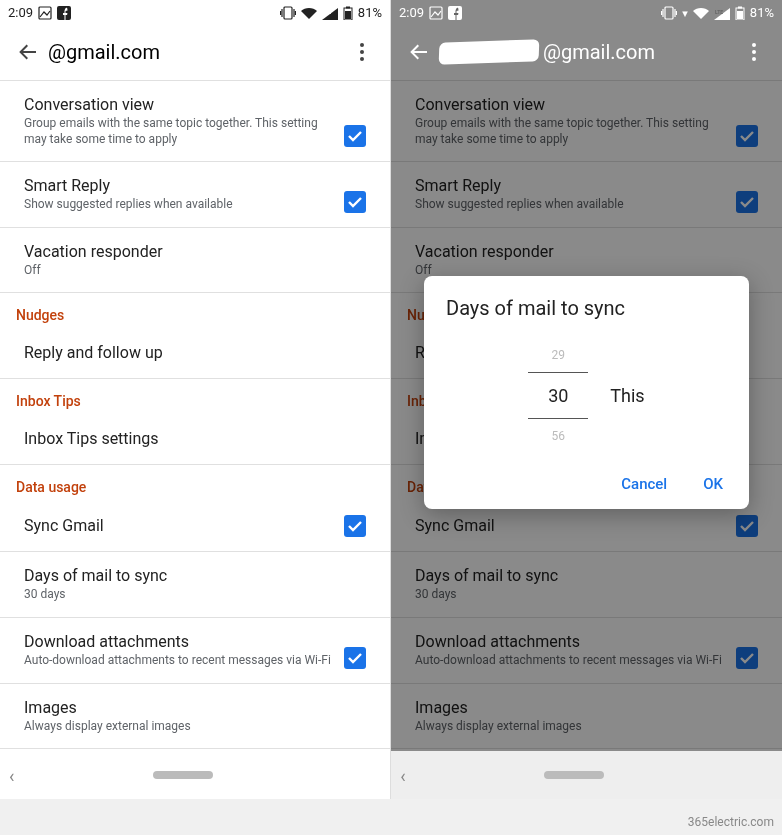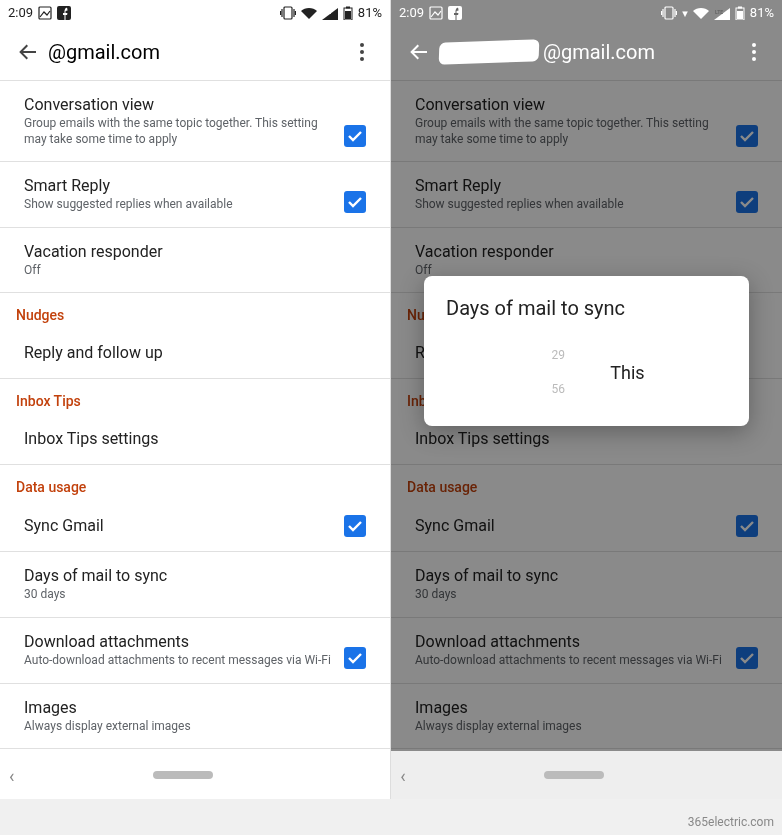--- a/index.html
+++ b/index.html
@@ -453,23 +453,28 @@
       <div class="divider"></div>
     </div>
 
     <div class="overlay"></div>
 
     <div class="dialog">
       <div class="dialog-title">Days of mail to sync</div>
       <div class="picker">
         <div class="picker-col">
           <div class="faded">29</div>
+          <div class="sel">30</div>
           <div class="faded">56</div>
         </div>
         <div class="picker-label">This</div>
+      </div>
+      <div class="dialog-actions">
+        <span>Cancel</span>
+        <span>OK</span>
       </div>
     </div>
 
     <div class="nav-bar" style="z-index:6;">
       <span class="back-caret">‹</span>
       <span class="nav-pill"></span>
       <span style="width:30px"></span>
     </div>
   </div>
 </div>

